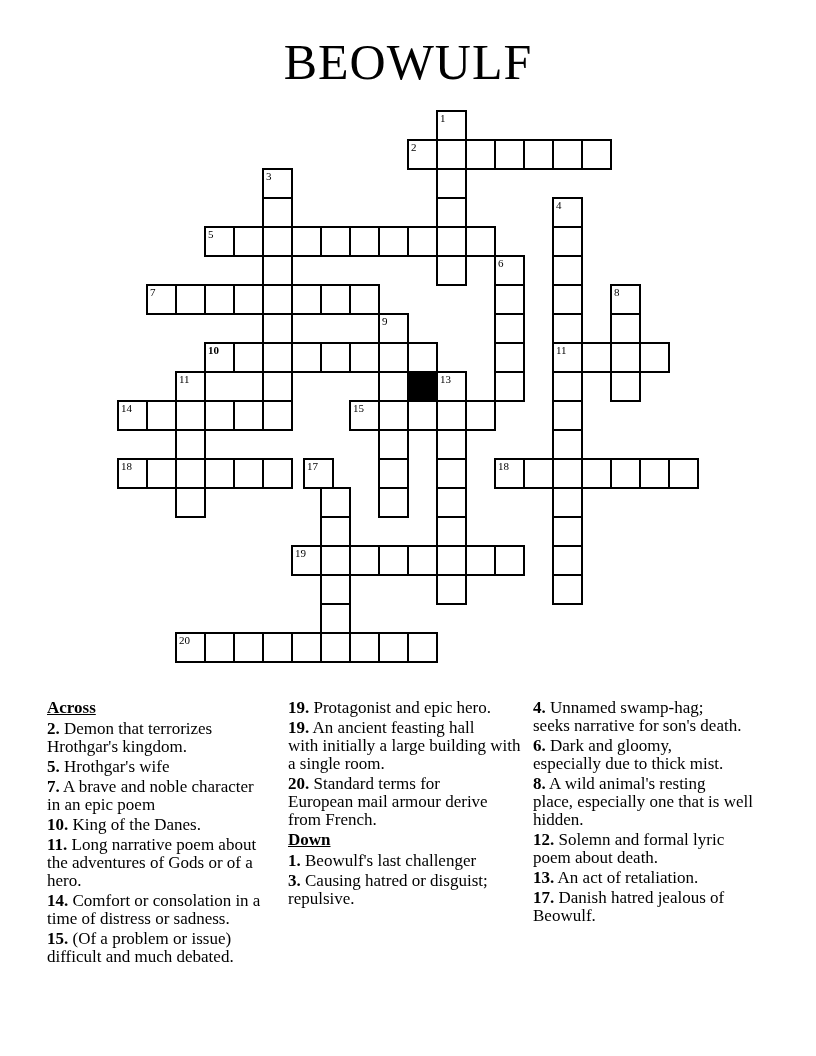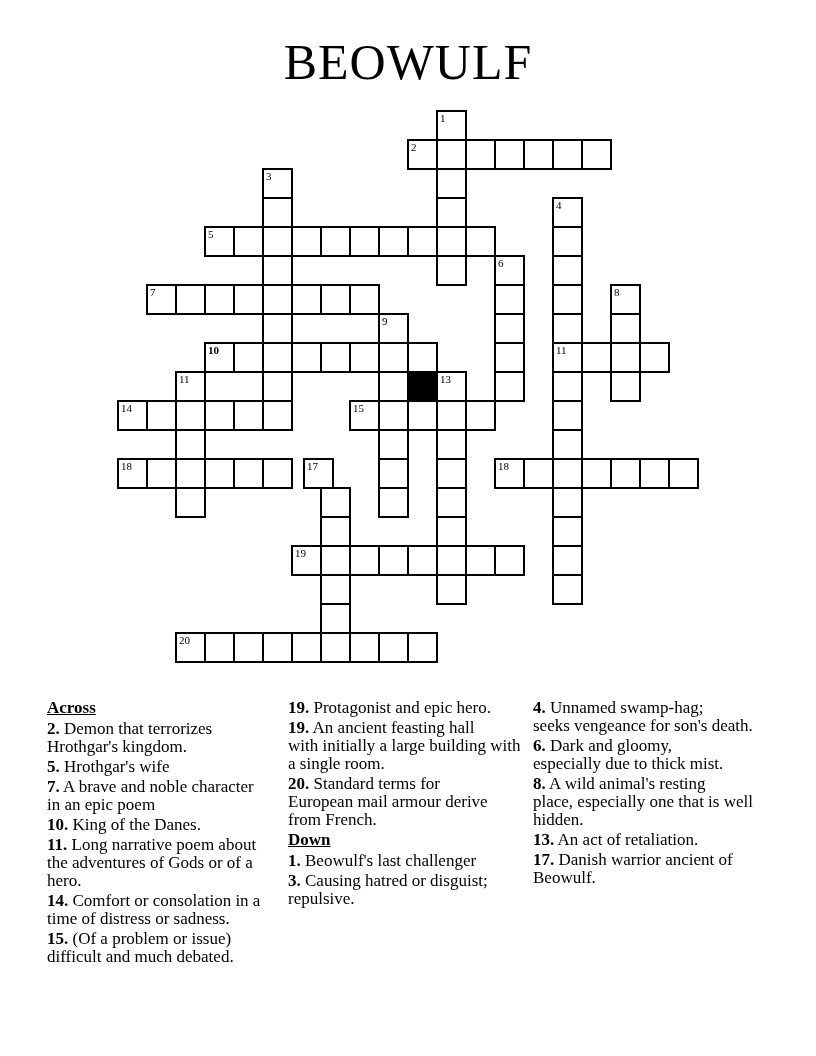--- a/index.html
+++ b/index.html
@@ -279,24 +279,26 @@
 European mail armour derive
 from French.</span></p>
     <p class="clue-header">Down</p>
     <p class="clue"><b class="num">1.</b> <span class="ct">Beowulf's last challenger</span></p>
     <p class="clue"><b class="num">3.</b> <span class="ct">Causing hatred or disguist;
 repulsive.</span></p>
   </div>
 
   <div class="clue-col" id="clue-col-3">
     <p class="clue"><b class="num">4.</b> <span class="ct">Unnamed swamp-hag;
-seeks vengeance for son's death.</span></p>
+seeks narrative for son's death.</span></p>
     <p class="clue"><b class="num">6.</b> <span class="ct">Dark and gloomy,
 especially due to thick mist.</span></p>
     <p class="clue"><b class="num">8.</b> <span class="ct">A wild animal's resting
 place, especially one that is well
 hidden.</span></p>
+    <p class="clue"><b class="num">12.</b> <span class="ct">Solemn and formal lyric
+poem about death.</span></p>
     <p class="clue"><b class="num">13.</b> <span class="ct">An act of retaliation.</span></p>
-    <p class="clue"><b class="num">17.</b> <span class="ct">Danish warrior ancient of
+    <p class="clue"><b class="num">17.</b> <span class="ct">Danish hatred jealous of
 Beowulf.</span></p>
   </div>
 
 </div>
 
 </body></html>

